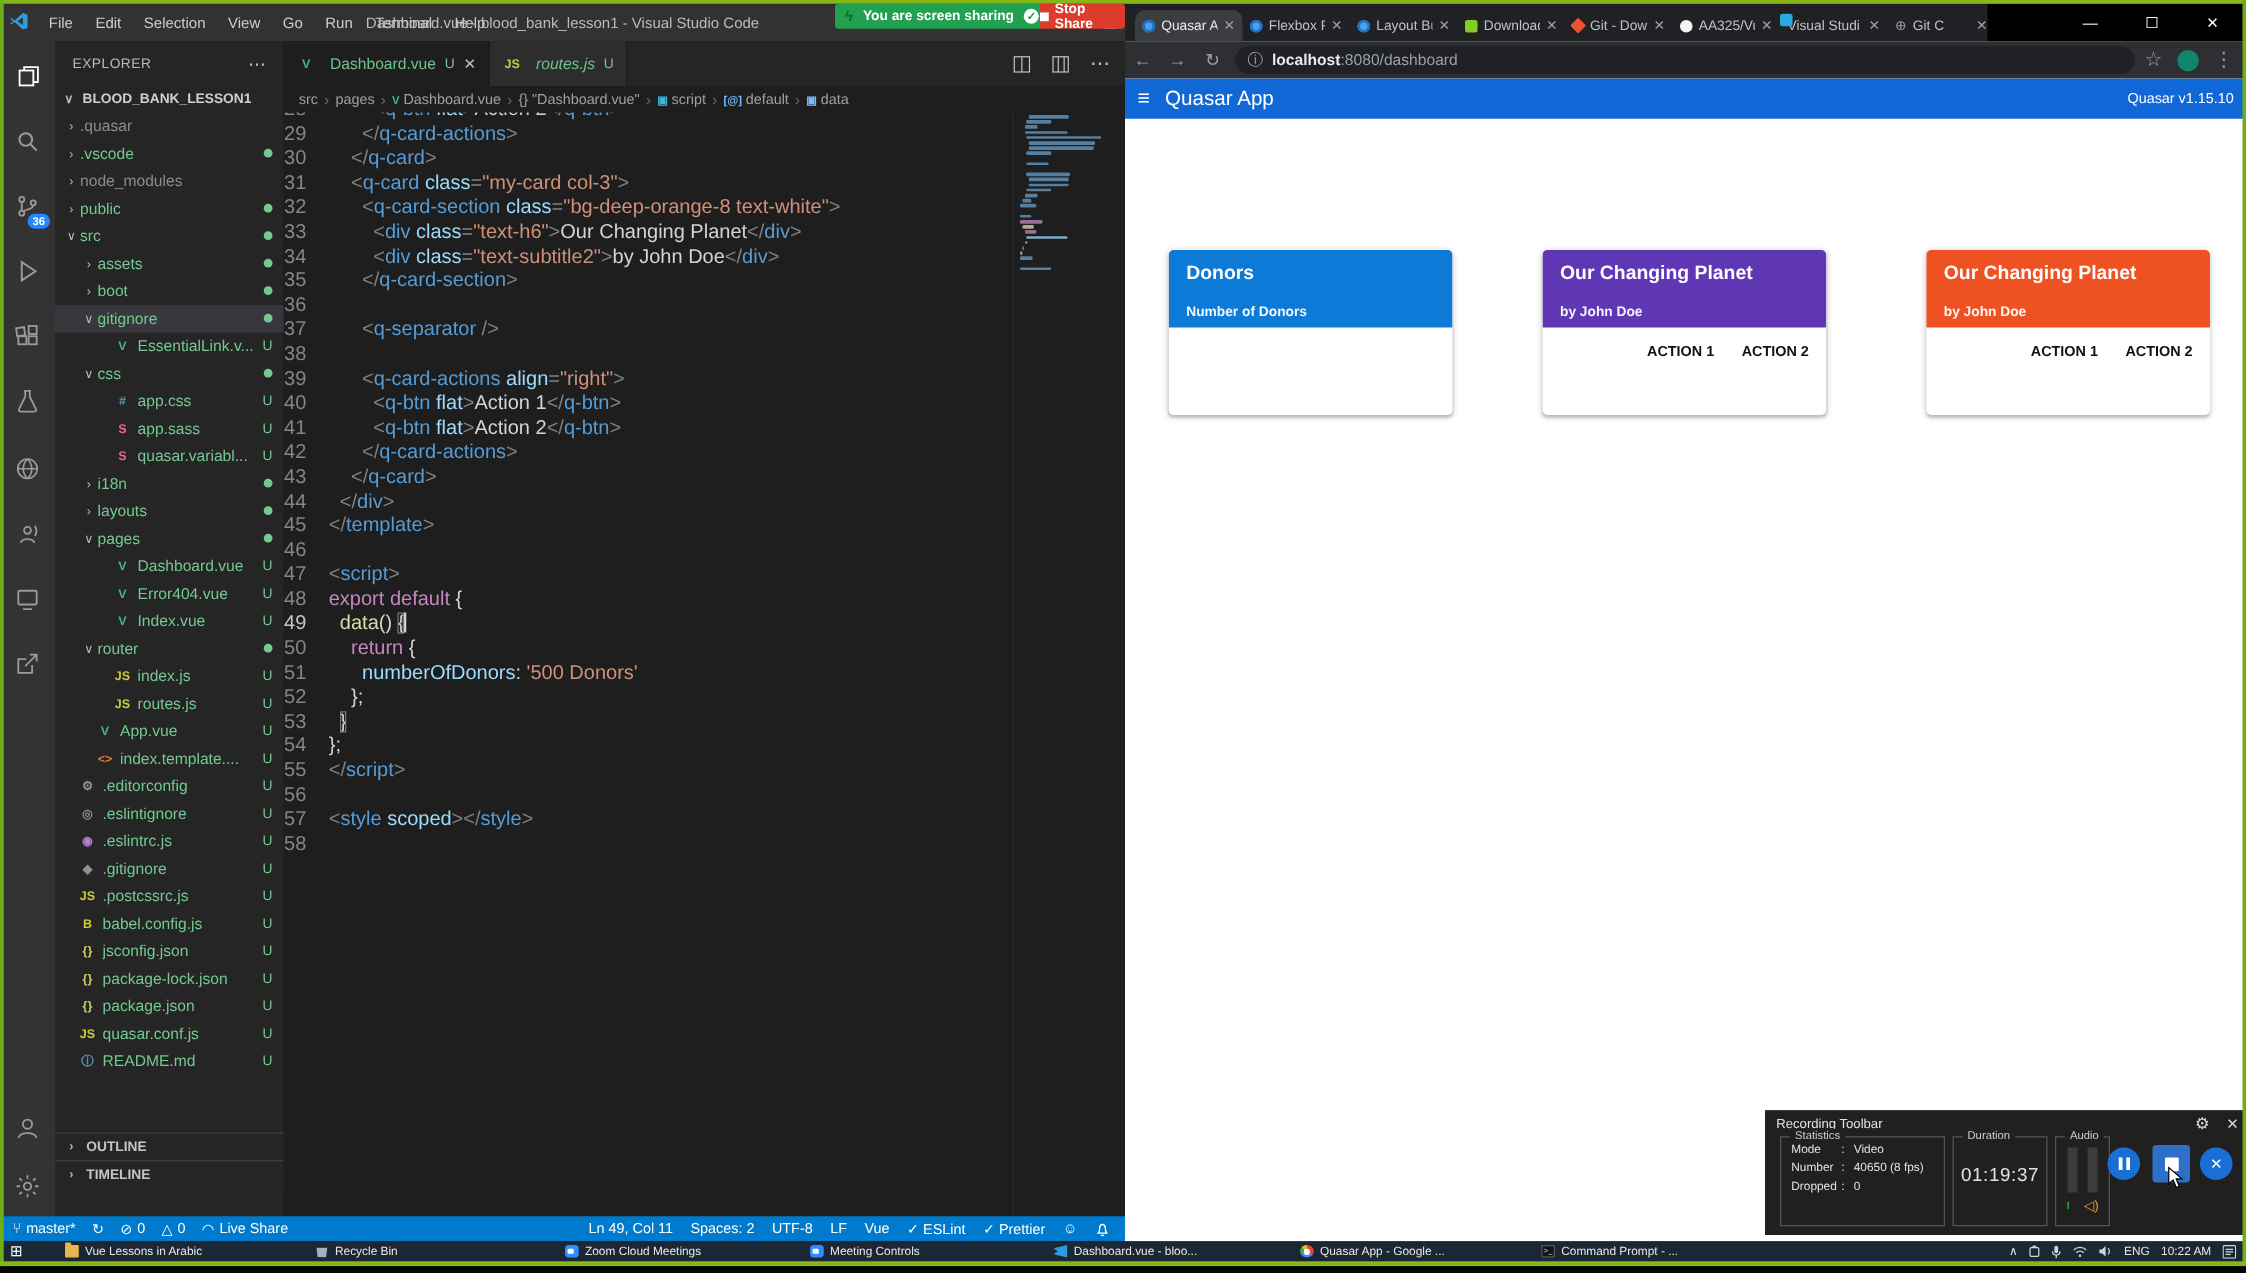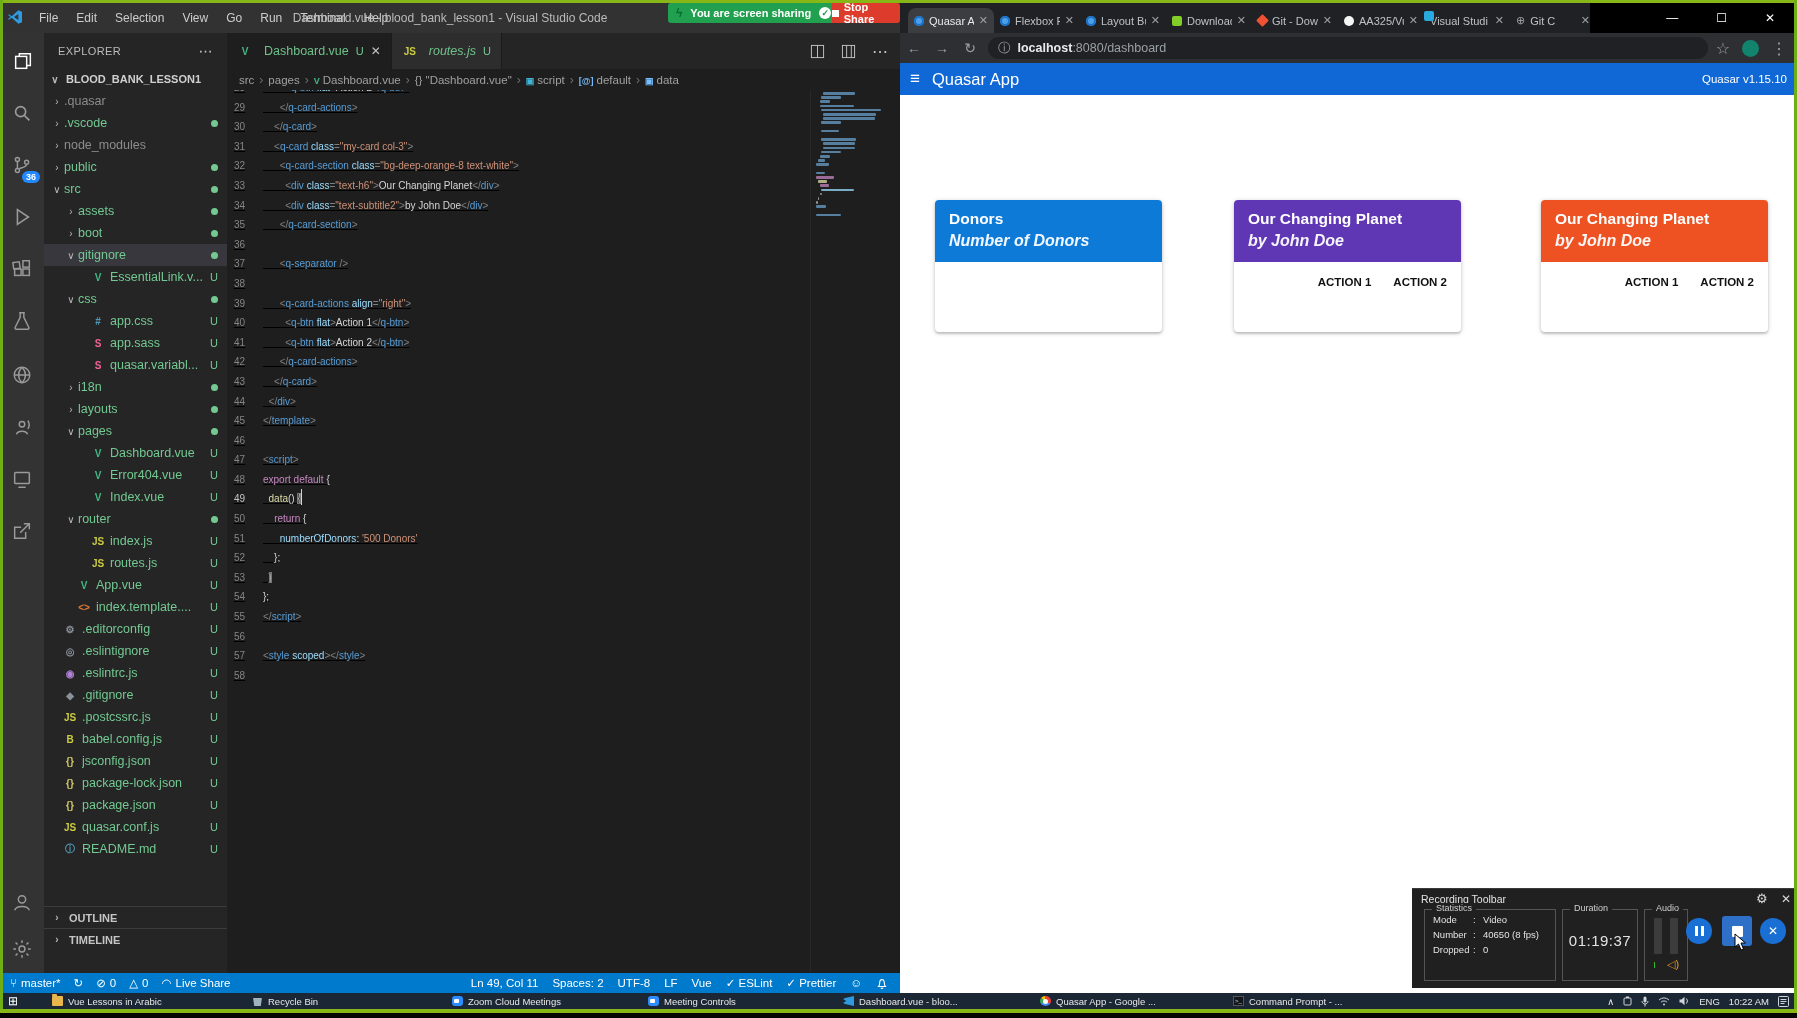--- a/index.html
+++ b/index.html
@@ -47,21 +47,21 @@
   .etab.preview{background:#2d2d2d;color:#969696;}
   .etab.preview .tab-label{font-style:italic;}
   .etab .tab-label{color:#6fc28a;}
   .etab .gitu{color:#73c991;font-size:11px;}
   .etab .closex{color:#c5c5c5;font-size:12px;}
   .edactions{margin-left:auto;display:flex;align-items:center;gap:16px;padding-right:12px;color:#c5c5c5;}
   .breadcrumbs{position:absolute;top:36px;left:0;right:0;height:21px;display:flex;align-items:center;font-size:11.5px;color:#a0a0a0;padding-left:12px;gap:3px;background:#1e1e1e;}
   .bc-sep{color:#6e6e6e;padding:0 2px;font-size:12px;}
   .bc-ic{font-size:9px;font-weight:bold;margin-right:3px;}
   .codewrap{position:absolute;top:57px;left:0;right:0;bottom:0;overflow:hidden;}
-  .codepane{position:absolute;top:-12px;left:0;right:90px;font-family:"DejaVu Sans Mono","Liberation Mono",monospace;font-size:10px;line-height:19.6px;white-space:pre;text-decoration:underline;}
+  .codepane{position:absolute;top:-12px;left:0;right:90px;font-family:"DejaVu Sans Mono","Liberation Mono",monospace;font-size:16px;line-height:19.6px;white-space:pre;}
   .cl{display:flex;height:19.6px;}
   .ln{width:36px;flex:none;text-align:right;color:#858585;padding-right:18px;}
   .cl.active .ln{color:#c6c6c6;}
   .tx{flex:1;}
   .tk-p{color:#808080;} .tk-t{color:#569cd6;} .tk-a{color:#9cdcfe;} .tk-s{color:#ce9178;}
   .tk-w{color:#d4d4d4;} .tk-k{color:#c586c0;} .tk-f{color:#dcdcaa;}
   .tk-bm{color:#d4d4d4;outline:1px solid #777;outline-offset:-1px;}
   .cursor{display:inline-block;width:1.5px;height:16px;background:#d4d4d4;vertical-align:-3px;}
   .minimap{position:absolute;top:0;right:0;width:90px;bottom:0;background:#1e1e1e;border-left:1px solid #282828;}
   .mm-bar{position:absolute;height:2.5px;border-radius:1px;}
@@ -93,21 +93,21 @@
   .addr-right{display:flex;align-items:center;gap:12px;padding-right:10px;}
   .avatar{width:17px;height:17px;border-radius:50%;background:#12836c;}
   .page{position:absolute;left:0;top:60px;width:100%;bottom:0;background:#fff;}
   .qtoolbar{position:absolute;left:0;top:0;width:100%;height:32px;background:#1068d6;color:#fff;display:flex;align-items:center;padding:0 10px;gap:12px;}
   .qtitle{font-size:16.5px;}
   .qversion{margin-left:auto;font-size:11.5px;}
   .burger{font-size:17px;}
   .qcard{position:absolute;width:227px;height:132px;border-radius:4px;background:#fff;box-shadow:0 1px 5px rgba(0,0,0,.2),0 2px 2px rgba(0,0,0,.14);overflow:hidden;}
   .qcard-head{height:62px;color:#fff;padding:10px 14px 0;}
   .qcard-title{font-size:15.5px;font-weight:bold;}
-  .qcard-sub{font-size:16px;margin-top:4px;font-weight:bold;opacity:.95;font-style:italic;}
+  .qcard-sub{font-size:11px;margin-top:16px;font-weight:bold;opacity:.95;}
   .qcard-body{font-size:33px;color:#222;text-align:center;padding-top:14px;}
   .qcard-actions{display:flex;justify-content:flex-end;gap:22px;padding:14px 14px 0;font-size:11.5px;font-weight:bold;color:#111;}
 
   
   .webcam{position:absolute;left:1631px;top:785px;width:160px;height:103px;background:#211a15;overflow:hidden;z-index:20;}
   .curtain{position:absolute;top:0;bottom:0;width:38px;background:repeating-linear-gradient(90deg,#55432c 0 6px,#3a2e1e 6px 12px);opacity:.8;}
   .wc-head{position:absolute;left:64px;top:22px;width:34px;height:38px;border-radius:50% 50% 46% 46%;background:#8a6850;}
   .wc-phones{position:absolute;left:58px;top:18px;width:46px;height:30px;border:5px solid #151515;border-bottom:none;border-radius:23px 23px 0 0;}
   .wc-body{position:absolute;left:44px;top:56px;width:76px;height:50px;border-radius:16px 16px 0 0;background:#4a4550;}
   .wc-dark{position:absolute;right:0;bottom:0;width:52px;height:44px;background:#120d0a;}

